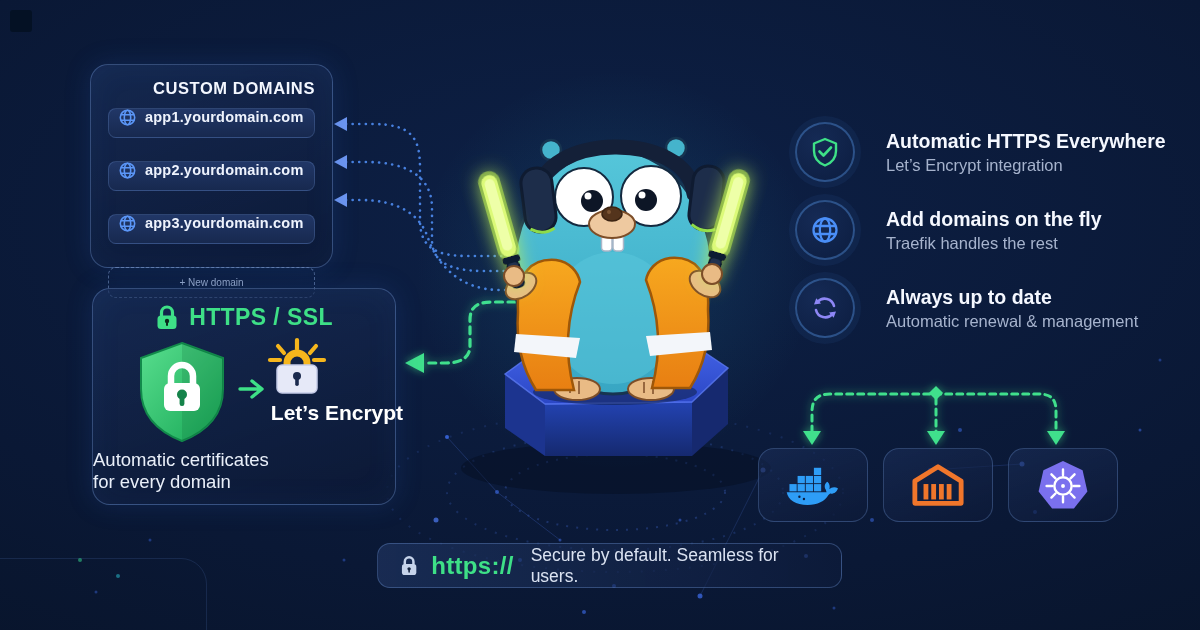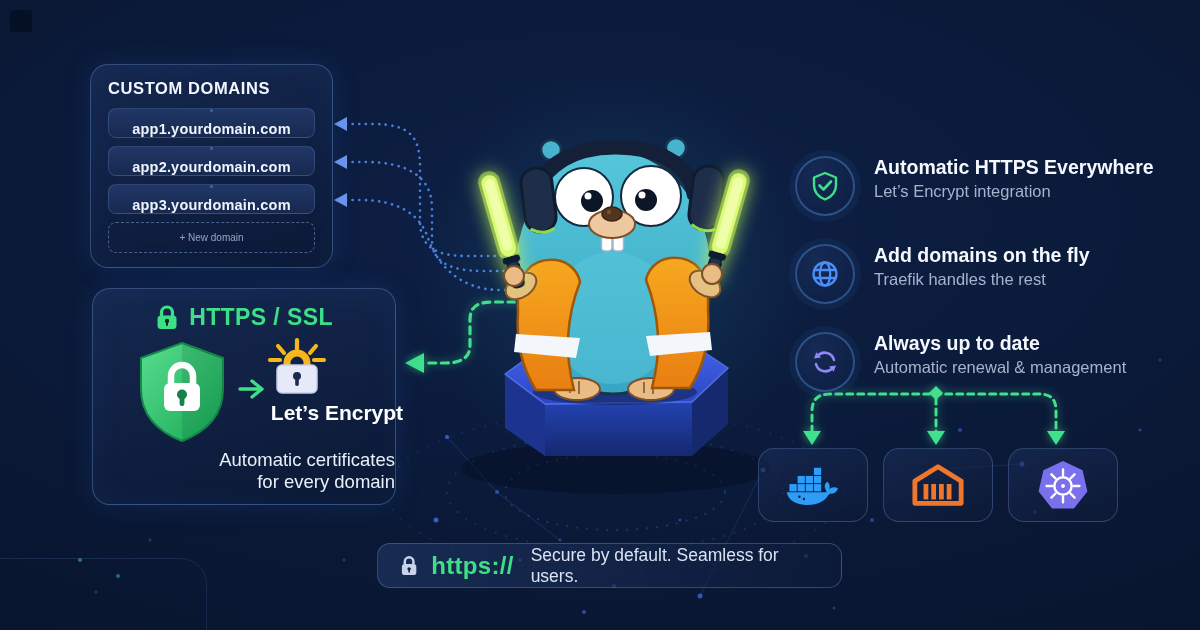--- a/index.html
+++ b/index.html
@@ -15,45 +15,45 @@
     border:1.5px solid rgba(90,130,200,.18); border-radius:26px; z-index:1; }
 
   
   .panel {
     position:absolute; z-index:2; box-sizing:border-box;
     background: linear-gradient(160deg, rgba(30,52,98,.55) 0%, rgba(12,24,52,.72) 100%);
     border:1.5px solid rgba(115,155,220,.38); border-radius:18px;
     box-shadow: 0 0 26px rgba(35,85,175,.22), inset 0 0 32px rgba(60,110,200,.07);
   }
   .domains-panel { left:90px; top:64px; width:243px; height:204px; padding:12px 17px; }
-  .domains-title { margin:2px 0 10px; text-align:left; color:#f3f7ff;
+  .domains-title { margin:2px 0 10px; text-align:right; color:#f3f7ff;
     font-size:16.5px; font-weight:800; letter-spacing:.6px; }
-  .domain-row { display:flex; align-items:center; gap:9px; height:30px; margin-bottom:8px;
+  .domain-row { display:flex; align-items:flex-start; gap:9px; height:30px; margin-bottom:23px;
     background:linear-gradient(#213767,#17294f); border:1px solid rgba(115,155,220,.25);
-    border-radius:8px; padding:0 10px; box-sizing:border-box;flex-direction:column; }
+    border-radius:8px; padding:0 10px; box-sizing:border-box; }
   .domain-label { color:#eef3fd; font-size:14.5px; font-weight:600; letter-spacing:.2px; }
   .new-domain-btn { height:29px; margin-top:3px; display:flex; align-items:center; justify-content:center;
     border:1.6px dashed rgba(135,165,215,.5); border-radius:8px;
     color:#93a5c6; font-size:10px; cursor:pointer; }
 
   .ssl-panel { left:92px; top:288px; width:304px; height:217px; }
   .ssl-title-row { display:flex; align-items:flex-end; justify-content:center; gap:10px; margin-top:15px; }
   .ssl-title { color:#3ee087; font-size:23px; font-weight:800; letter-spacing:.4px; }
   .ssl-diagram { position:absolute; left:16px; top:46px; width:100%; height:114px; }
   .ssl-shield { position:absolute; left:24px; top:4px; }
   .ssl-arrow  { position:absolute; left:128px; top:42px; }
   .le-icon    { position:absolute; left:156px; top:2px; }
   .le-label   { position:absolute; left:148px; top:66px; width:160px; text-align:center;
     color:#ffffff; font-size:21px; font-weight:800; }
-  .ssl-caption { position:absolute; left:0; top:160px; width:100%; text-align:right;
+  .ssl-caption { position:absolute; left:0; top:160px; width:100%; text-align:left;
     color:#e9eff9; font-size:18.5px; line-height:22px; }
 
   
   .features { position:absolute; left:795px; top:124px; z-index:2; }
-  .feature { display:flex; align-items:flex-start; gap:19px; height:56px; margin-bottom:22px;margin-top:32px; }
+  .feature { display:flex; align-items:center; gap:31px; height:56px; margin-bottom:22px; }
   .feature-icon-wrap { width:56px; height:56px; border-radius:50%; flex:0 0 auto;
     background:radial-gradient(circle at 35% 30%, #152a55, #0c1d40);
     border:2px solid rgba(72,128,200,.5);
     box-shadow:0 0 0 6px rgba(60,110,190,.10);
     display:flex; align-items:center; justify-content:center; }
   .feature-title { color:#f5f8ff; font-size:19.5px; font-weight:800; }
   .feature-sub { color:#a6b3cd; font-size:16.5px; margin-top:3px; }
 
   
   .cards { position:absolute; left:758px; top:448px; display:flex; gap:15px; z-index:2; }

